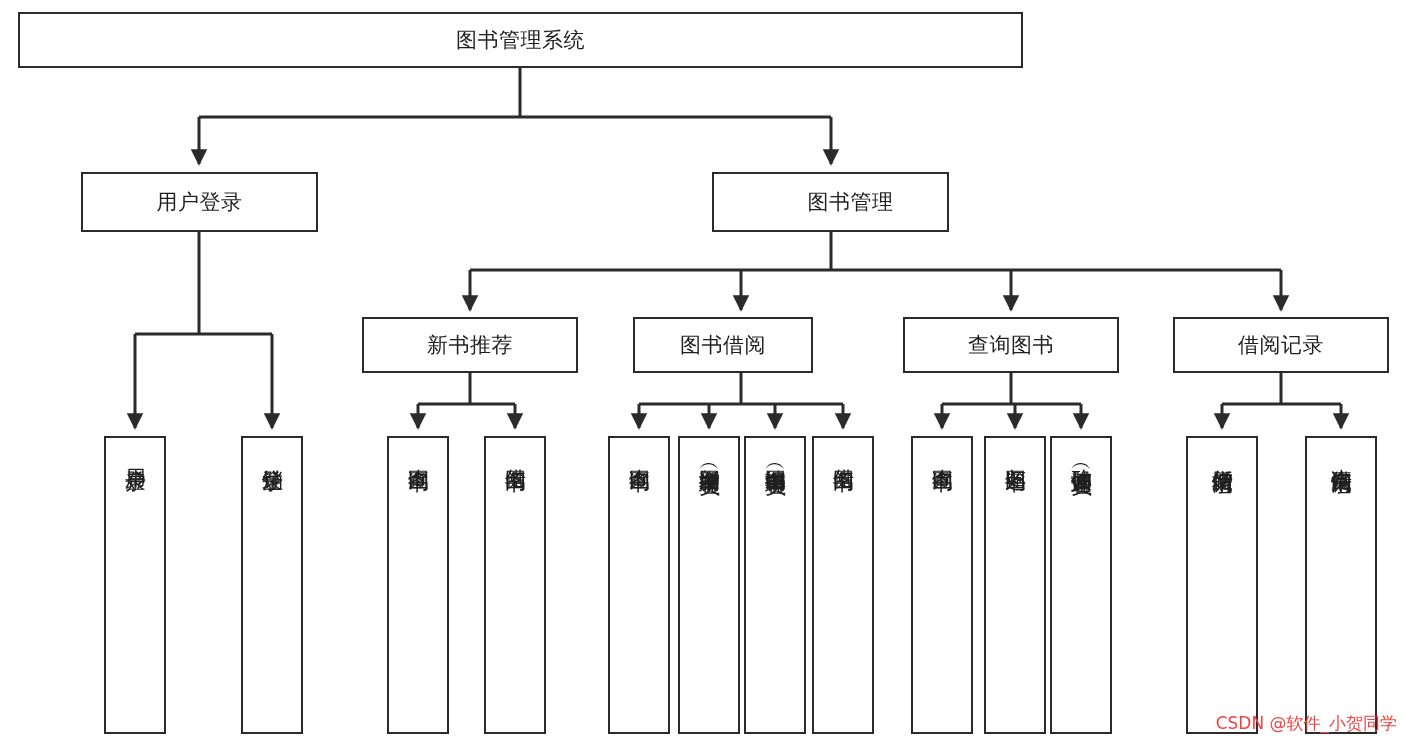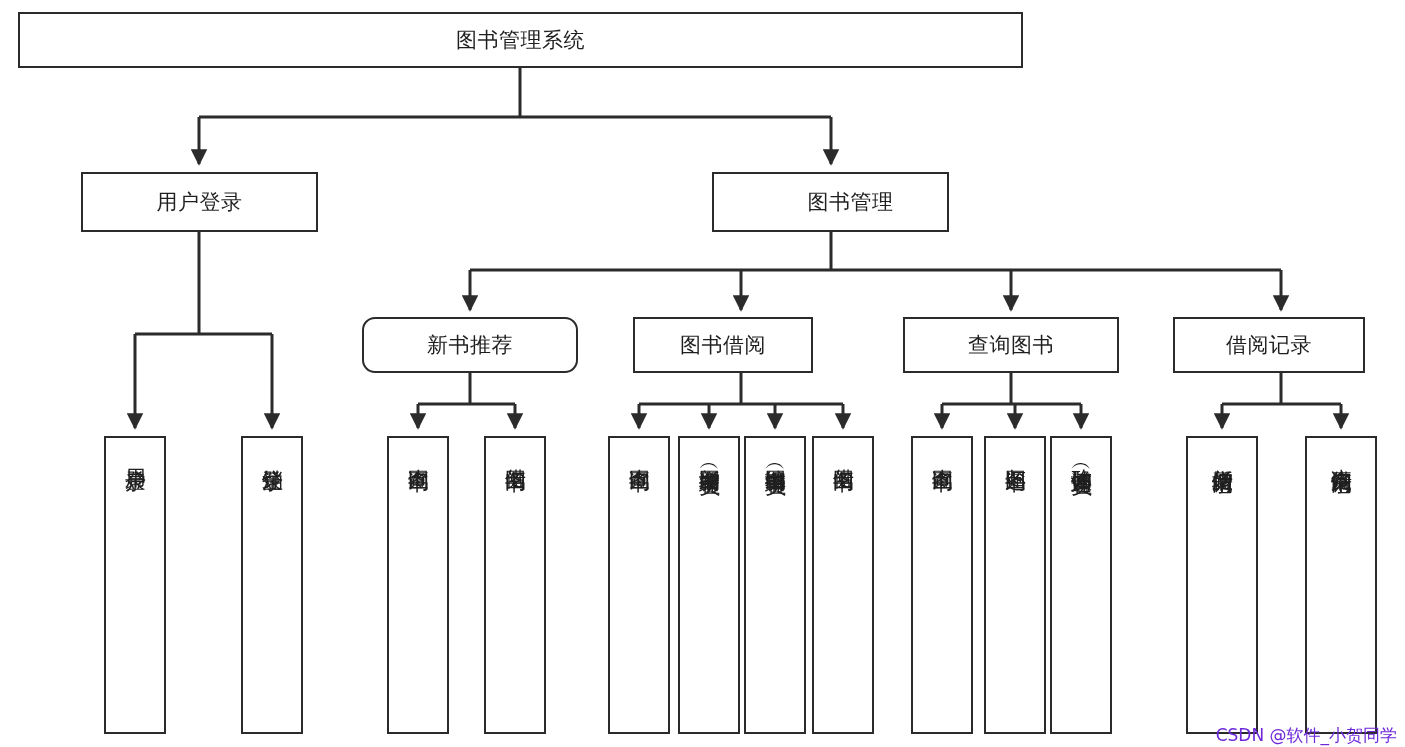--- a/index.html
+++ b/index.html
@@ -54,23 +54,23 @@
     writing-mode: vertical-rl;
     text-orientation: upright;
     font-size: 21px;
     line-height: 1.1;
     letter-spacing: 1px;
     white-space: nowrap;
   }
   #watermark {
     position: absolute;
     right: 8px;
-    bottom: 0;
+    bottom: 12px;
     font-size: 17px;
-    color: #6d28d9;
+    color: #ef4444;
     z-index: 5;
     white-space: nowrap;
   }
 </style>
 </head>
 <body>
 
 <div id="canvas">
 
   <svg id="edges" viewBox="0 0 1405 747" xmlns="http://www.w3.org/2000/svg">
@@ -128,30 +128,30 @@
     <span class="label">图书管理系统</span>
   </div>
 
   <div class="node horiz" id="node-l1-0" style="left: 81px; top: 172px; width: 237px; height: 60px;">
     <span class="label">用户登录</span>
   </div>
   <div class="node horiz" id="node-l1-1" style="left: 712px; top: 172px; width: 237px; height: 60px; padding-left: 40px;">
     <span class="label">图书管理</span>
   </div>
 
-  <div class="node horiz" id="node-l2-0" style="left: 362px; top: 317px; width: 216px; height: 56px; border-radius: 13px;">
+  <div class="node horiz" id="node-l2-0" style="left: 362px; top: 317px; width: 216px; height: 56px;">
     <span class="label">新书推荐</span>
   </div>
   <div class="node horiz" id="node-l2-1" style="left: 633px; top: 317px; width: 180px; height: 56px;">
     <span class="label">图书借阅</span>
   </div>
   <div class="node horiz" id="node-l2-2" style="left: 903px; top: 317px; width: 216px; height: 56px;">
     <span class="label">查询图书</span>
   </div>
-  <div class="node horiz" id="node-l2-3" style="left: 1173px; top: 317px; width: 192px; height: 56px;">
+  <div class="node horiz" id="node-l2-3" style="left: 1173px; top: 317px; width: 216px; height: 56px;">
     <span class="label">借阅记录</span>
   </div>
 
   <div class="node vert" id="node-leaf-0" style="left: 104px; top: 436px; width: 62px; height: 298px;">
     <span class="label">用户登录</span>
   </div>
   <div class="node vert" id="node-leaf-1" style="left: 241px; top: 436px; width: 62px; height: 298px;">
     <span class="label">注销登录</span>
   </div>
   <div class="node vert" id="node-leaf-2" style="left: 387px; top: 436px; width: 62px; height: 298px;">

